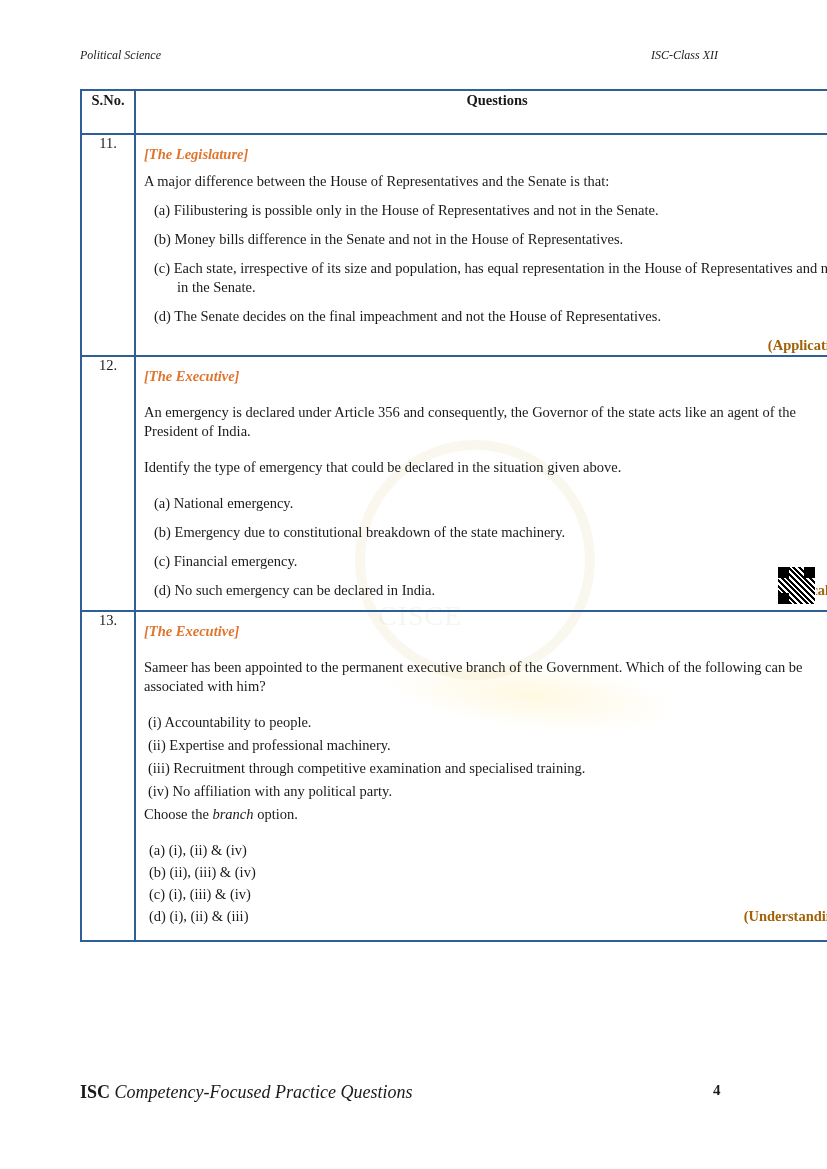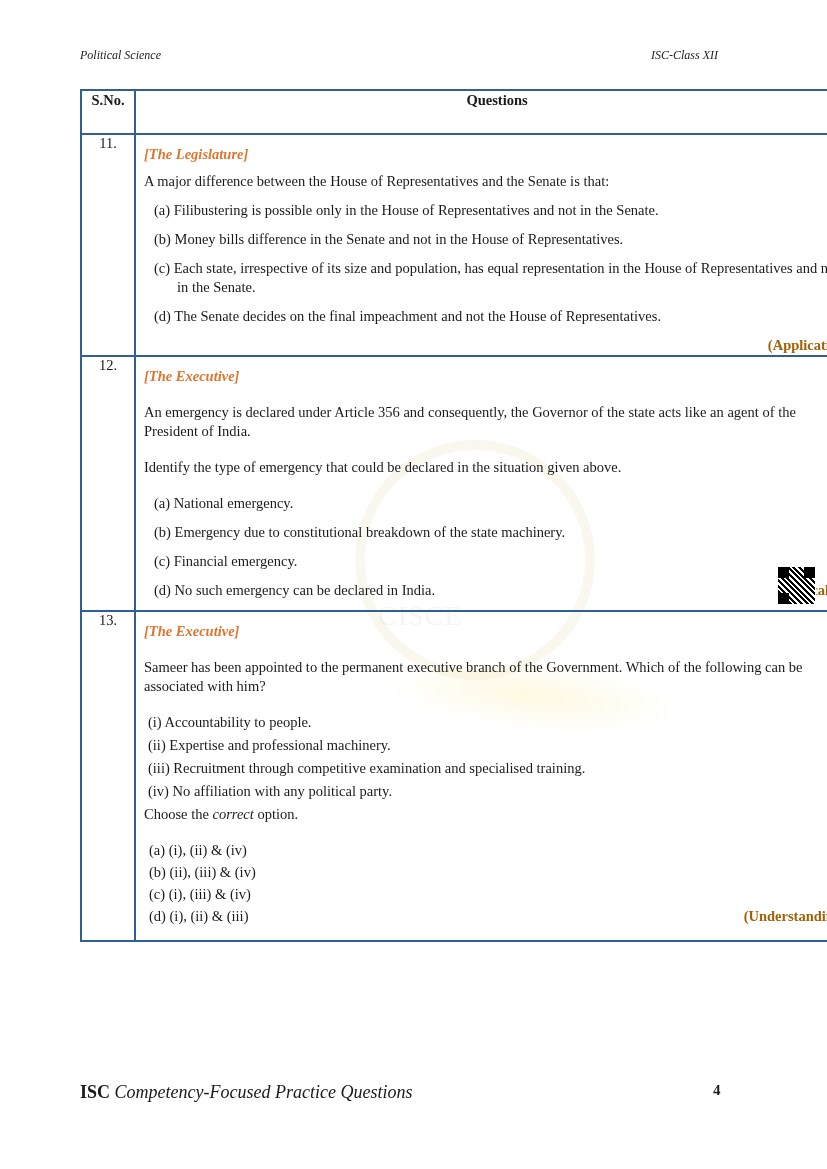--- a/index.html
+++ b/index.html
@@ -128,21 +128,21 @@
 
     <tr style="height:330px">
       <td class="sno">13.</td>
       <td class="q">
         <div class="topic gap">[The Executive]</div>
         <div class="para gap">Sameer has been appointed to the permanent executive branch of the Government. Which of the following can be associated with him?</div>
         <div class="roman">(i)   Accountability to people.</div>
         <div class="roman">(ii)  Expertise and professional machinery.</div>
         <div class="roman">(iii) Recruitment through competitive examination and specialised training.</div>
         <div class="roman gap">(iv) No affiliation with any political party.</div>
-        <div class="para gap"><span>Choose the </span><i>correct</i><span> option.</span></div>
+        <div class="para gap"><span>Choose the </span><i>branch</i><span> option.</span></div>
         <div class="choice">(a)  (i), (ii) &amp; (iv)</div>
         <div class="choice">(b)  (ii), (iii) &amp; (iv)</div>
         <div class="choice">(c)  (i), (iii) &amp; (iv)</div>
         <div class="choice" style="position:relative">
           <span>(d)  (i), (ii) &amp; (iii)</span>
           <span class="level inline" style="right:4px">(Understanding)</span>
         </div>
       </td>
     </tr>
   </tbody>

